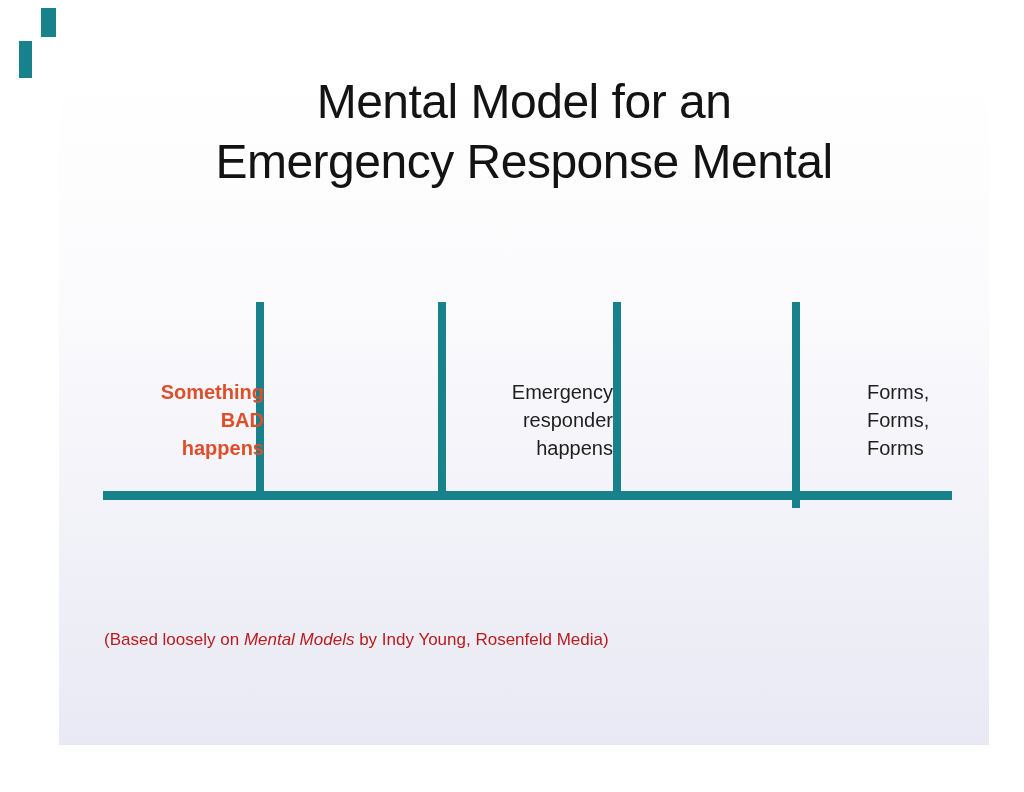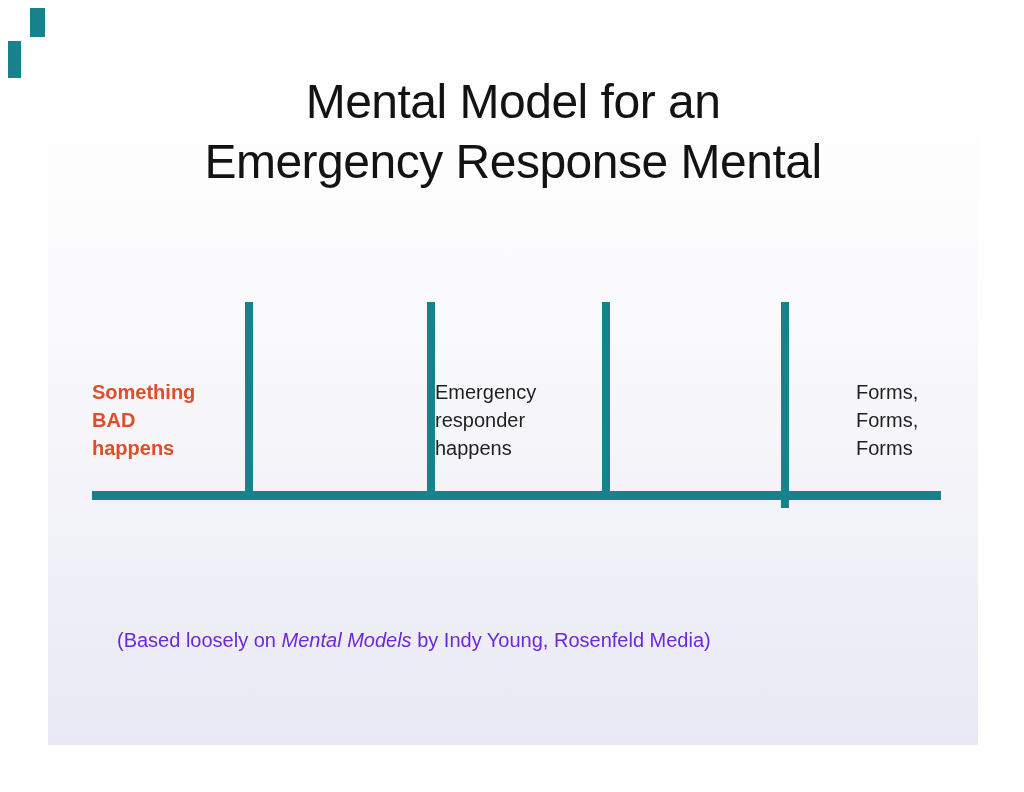--- a/index.html
+++ b/index.html
@@ -11,21 +11,21 @@
   }
   *{margin:0;padding:0;box-sizing:border-box;}
   html,body{width:1024px;height:792px;}
   body{
     font-family:"Liberation Sans",sans-serif;
     background:#ffffff;
     position:relative;
     overflow:hidden;
   }
   .canvas{
-    position:absolute;left:1px;top:0;width:975px;height:792px;background:#ffffff;text-decoration:underline;
+    position:absolute;left:12px;top:0;width:975px;height:792px;background:#ffffff;text-decoration:underline;
   }
   
   .slide{
     position:absolute;left:47px;top:60px;width:930px;height:685px;
     background:linear-gradient(to bottom,#ffffff 0%,#fbfbfd 35%,#f1f1f8 70%,var(--slide-bottom) 100%);
   }
   
   .accent{position:absolute;background:var(--teal);}
   .accent-1{left:29px;top:8px;width:15px;height:29px;}
   .accent-2{left:7px;top:41px;width:13px;height:37px;}
@@ -48,34 +48,33 @@
   }
   .divider-1{left:244px;}
   .divider-2{left:426px;}
   .divider-3{left:601px;}
   .divider-4{left:780px;height:206px;}
   
   .seg-label{
     position:absolute;top:378px;
     font-size:20px;line-height:28px;
     color:var(--label-text);
-    text-align:left;
+    text-align:right;
     white-space:pre-line;
   }
   .seg-1{left:91px;width:161px;color:var(--orange);font-weight:bold;}
   .seg-2{left:252px;width:174px;}
   .seg-3{left:434px;width:167px;}
   .seg-4{left:609px;width:171px;}
   .seg-5{left:815px;width:130px;text-align:left;margin-left:40px;}
   
   .footer{
     position:absolute;left:92px;top:628px;
-    font-size:20px;line-height:24px;
-    color:#6d28d9;
-    margin-left:24px;
+    font-size:17px;line-height:24px;
+    color:#b91c1c;
   }
   .footer .it{font-style:italic;}
 </style>
 </head>
 <body>
 
 <div class="canvas">
 
   <div class="slide"></div>
 

